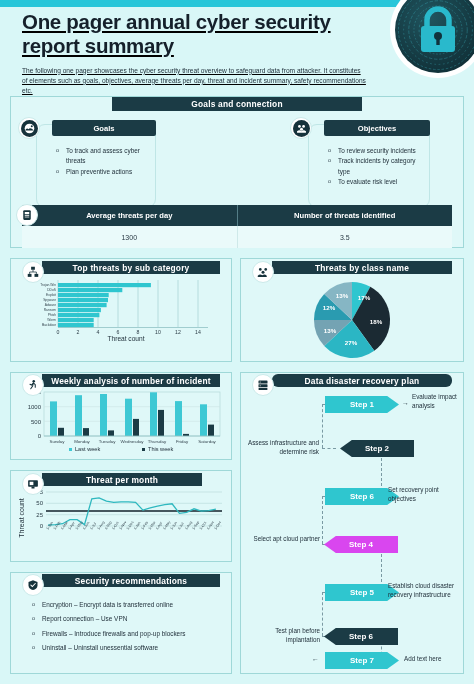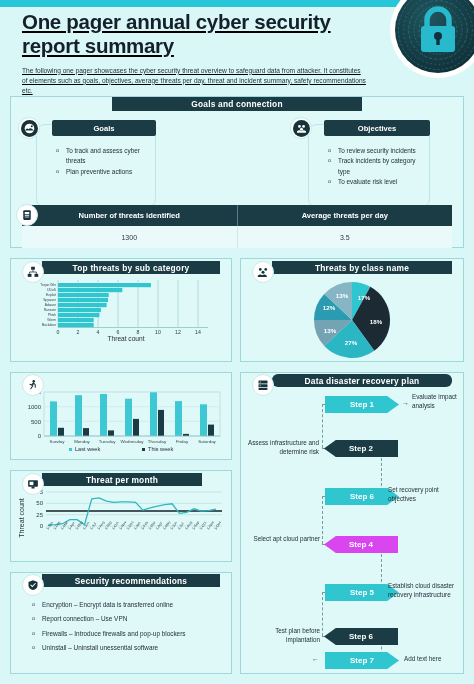--- a/index.html
+++ b/index.html
@@ -231,22 +231,22 @@
     </span>
   </div>
   <ul class="bul" style="position:absolute; left:326px; top:146px; width:100px;">
     <li>To review security incidents</li>
     <li>Track incidents by category type</li>
     <li>To evaluate risk level</li>
   </ul>
 
   <div class="tbl">
     <div class="tbl-head">
+      <div>Average threats per day</div>
       <div>Number of threats identified</div>
-      <div>Average threats per day</div>
     </div>
     <div class="tbl-body">
       <div>1300</div>
       <div>3.5</div>
     </div>
     <div class="circ-icon tbl-icon">
       <span class="dot" style="background:#fff;">
         <svg width="12" height="12" viewBox="0 0 16 16">
           <rect x="3" y="1.5" width="10" height="13" rx="1.4" fill="#16323b"></rect>
           <rect x="5" y="4" width="6" height="3" fill="#fff"></rect>
@@ -351,20 +351,21 @@
         <text x="24" y="4">18%</text>
         <text x="-1" y="25">27%</text>
         <text x="-22" y="13">13%</text>
         <text x="-23" y="-10">12%</text>
         <text x="-10" y="-22">13%</text>
       </g>
     </g>
   </svg>
 
   <div class="panel" id="weekly-panel"></div>
+  <div class="bar-title" id="weekly-title">Weekly analysis of number of incident</div>
   <div class="circ-icon" style="left:22px; top:374px;">
     <span class="dot" style="background:#fff;">
       <svg width="12" height="12" viewBox="0 0 16 16">
         <circle cx="9" cy="3" r="1.7" fill="#16323b"></circle>
         <path d="M8.5 5.2 L6 8 L4 7 M8.5 5.2 L11 7.6 L11 11 M8.5 5.2 L7.5 9.5 L5 13" stroke="#16323b" stroke-width="1.4" fill="none" stroke-linecap="round"></path>
       </svg>
     </span>
   </div>
   <svg style="position:absolute; left:14px; top:389px;" width="214" height="68" viewBox="0 0 214 68">
 
@@ -530,21 +531,21 @@
   <div class="dash-h" style="left:322px; top:636px; width:14px;"></div>
 
   <div class="dash" style="left:381px; top:636px; height:24px;"></div>
   <div class="dash-h" style="left:372px; top:636px; width:10px;"></div>
   <div class="dash-h" style="left:372px; top:660px; width:10px;"></div>
 
   <div class="step right" style="left:325px; top:396px; background:#2fc6cf;">Step 1</div>
   <span class="arrowhead" style="left:402px; top:399px;">→</span>
   <div class="step-txt" style="left:412px; top:392px; width:56px;">Evaluate impact analysis</div>
 
-  <div class="step left" style="left:324px; top:440px; background:#1b3b45;">Step 2</div>
+  <div class="step left" style="left:340px; top:440px; background:#1b3b45;">Step 2</div>
   <div class="step-txt" style="left:243px; top:438px; width:76px; text-align:right;">Assess infrastructure and determine risk</div>
 
   <div class="step right" style="left:325px; top:488px; background:#2fc6cf;">Step 6</div>
   <div class="step-txt" style="left:388px; top:485px; width:62px;">Set recovery point objectives</div>
 
   <div class="step left" style="left:324px; top:536px; background:#d946ef;">Step 4</div>
   <div class="step-txt" style="left:248px; top:534px; width:72px; text-align:right;">Select apt cloud partner</div>
 
   <div class="step right" style="left:325px; top:584px; background:#2fc6cf;text-align:right;">Step 5</div>
   <div class="step-txt" style="left:388px; top:581px; width:74px;">Establish cloud disaster recovery infrastructure</div>

